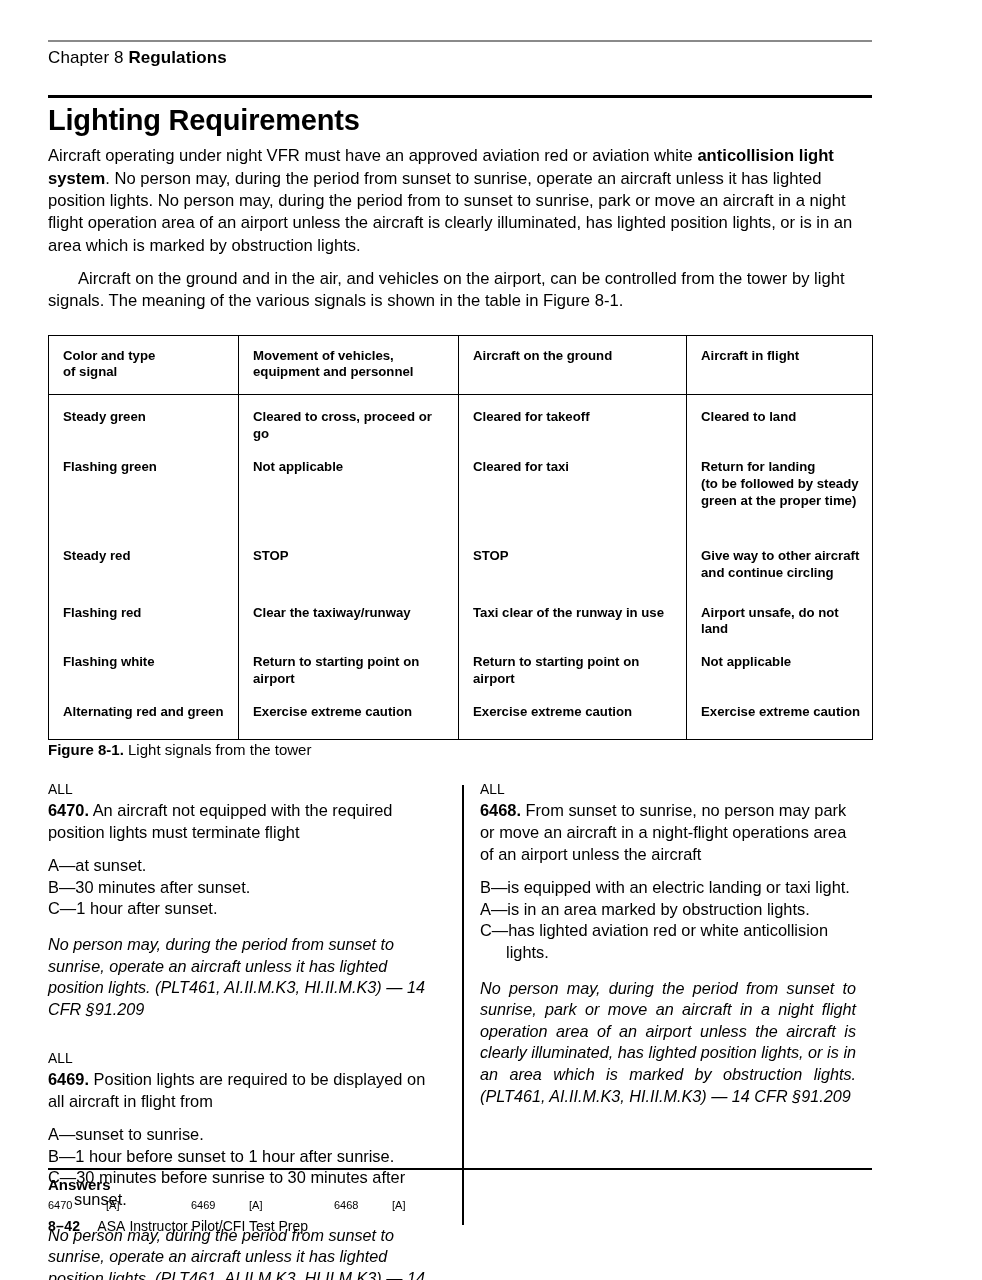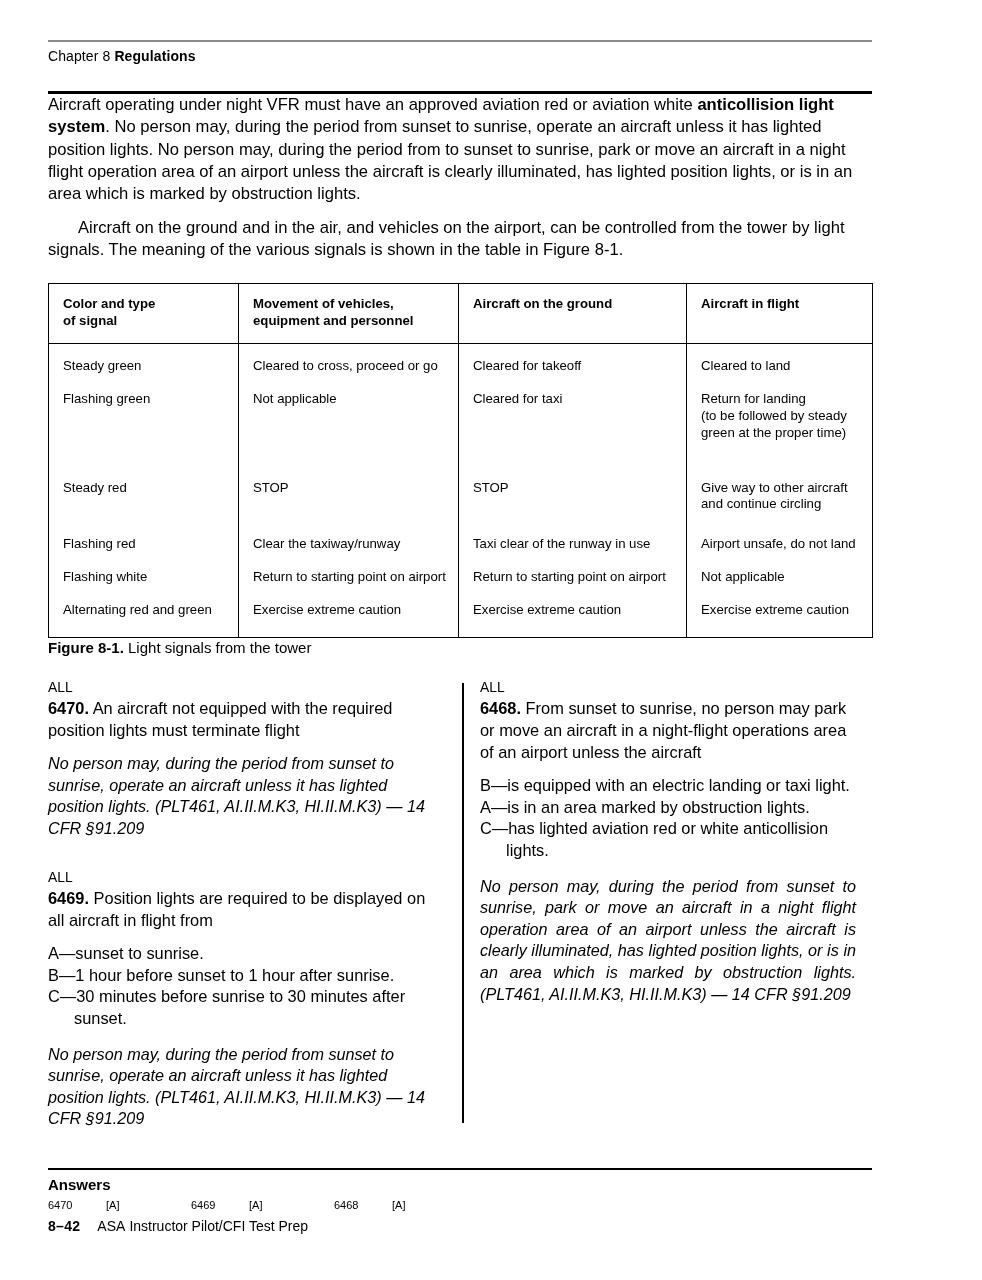--- a/index.html
+++ b/index.html
@@ -21,21 +21,21 @@
     height: 1280px;
   }
 
   
   .rule-top {
     height: 2px;
     background: #8a8a8a;
     margin-top: 40px;
   }
   .runhead {
-    font-size: 14px;
+    font-size: 17px;
     padding-top: 6px;
     letter-spacing: .1px;
     white-space: nowrap;
   }
   .runhead .chapnum { font-weight: 400; }
   .runhead .chaptitle { font-weight: bold; }
 
   .rule-title {
     height: 3px;
     background: #000;
@@ -80,21 +80,21 @@
     padding: 6px 10px 6px 14px;
     border-right: 1.5px solid #000;
   }
   table.signals th:last-child, table.signals td:last-child { border-right: none; }
   table.signals thead th {
     font-weight: bold;
     padding-top: 12px;
     padding-bottom: 13px;
     border-bottom: 1.5px solid #000;
   }
-  table.signals tbody td { font-weight: normal; }
+  table.signals tbody td { font-weight: bold; }
   tr.r1 td { padding-top: 14px; padding-bottom: 10px; }
   tr.r2 td { padding-top: 6px; padding-bottom: 10px; }
   tr.r3 td { padding-top: 28px; padding-bottom: 10px; }
   tr.r4 td { padding-top: 13px; padding-bottom: 8px; }
   tr.r5 td { padding-top: 8px; padding-bottom: 8px; }
   tr.r6 td { padding-top: 8px; padding-bottom: 18px; }
 
   .figcaption {
     font-size: 15px;
     line-height: 1.3;
@@ -190,20 +190,21 @@
 <div class="page">
 
   <div class="rule-top"></div>
 
   <div class="runhead">
     <span class="chapnum">Chapter 8 </span><span class="chaptitle">Regulations</span>
   </div>
 
   <div class="rule-title"></div>
 
+  <h1 class="title">Lighting Requirements</h1>
 
   <p class="body"><span>Aircraft operating under night VFR must have an approved aviation red or aviation white </span><b>anticollision light system</b><span>. No person may, during the period from sunset to sunrise, operate an aircraft unless it has lighted position lights. No person may, during the period from to sunset to sunrise, park or move an aircraft in a night flight operation area of an airport unless the aircraft is clearly illuminated, has lighted position lights, or is in an area which is marked by obstruction lights.</span></p>
 
   <p class="body indent">Aircraft on the ground and in the air, and vehicles on the airport, can be controlled from the tower by light signals. The meaning of the various signals is shown in the table in Figure 8-1.</p>
 
   <div class="figwrap">
     <table class="signals">
       <colgroup>
         <col class="c1">
           <col class="c2">
@@ -262,20 +263,25 @@
   </div>
 
   <div class="qcols">
     <div class="coldivider"></div>
 
     <div class="col left">
 
       <div class="qblock">
         <div class="qtag">ALL</div>
         <p class="qtext"><span class="qnum">6470.</span><span> An aircraft not equipped with the required position lights must terminate flight</span></p>
+        <div class="choices">
+          <div class="choice">A—at sunset.</div>
+          <div class="choice">B—30 minutes after sunset.</div>
+          <div class="choice">C—1 hour after sunset.</div>
+        </div>
         <p class="explain">No person may, during the period from sunset to sunrise, operate an aircraft unless it has lighted position lights. (PLT461, AI.II.M.K3, HI.II.M.K3) — 14 CFR §91.209</p>
       </div>
 
       <div class="qblock" style="margin-top:30px;">
         <div class="qtag">ALL</div>
         <p class="qtext"><span class="qnum">6469.</span><span> Position lights are required to be displayed on all aircraft in flight from</span></p>
         <div class="choices">
           <div class="choice">A—sunset to sunrise.</div>
           <div class="choice">B—1 hour before sunset to 1 hour after sunrise.</div>
           <div class="choice" style="padding-left: 26px; text-indent: -26px;">C—30 minutes before sunrise to 30 minutes after sunset.</div>

